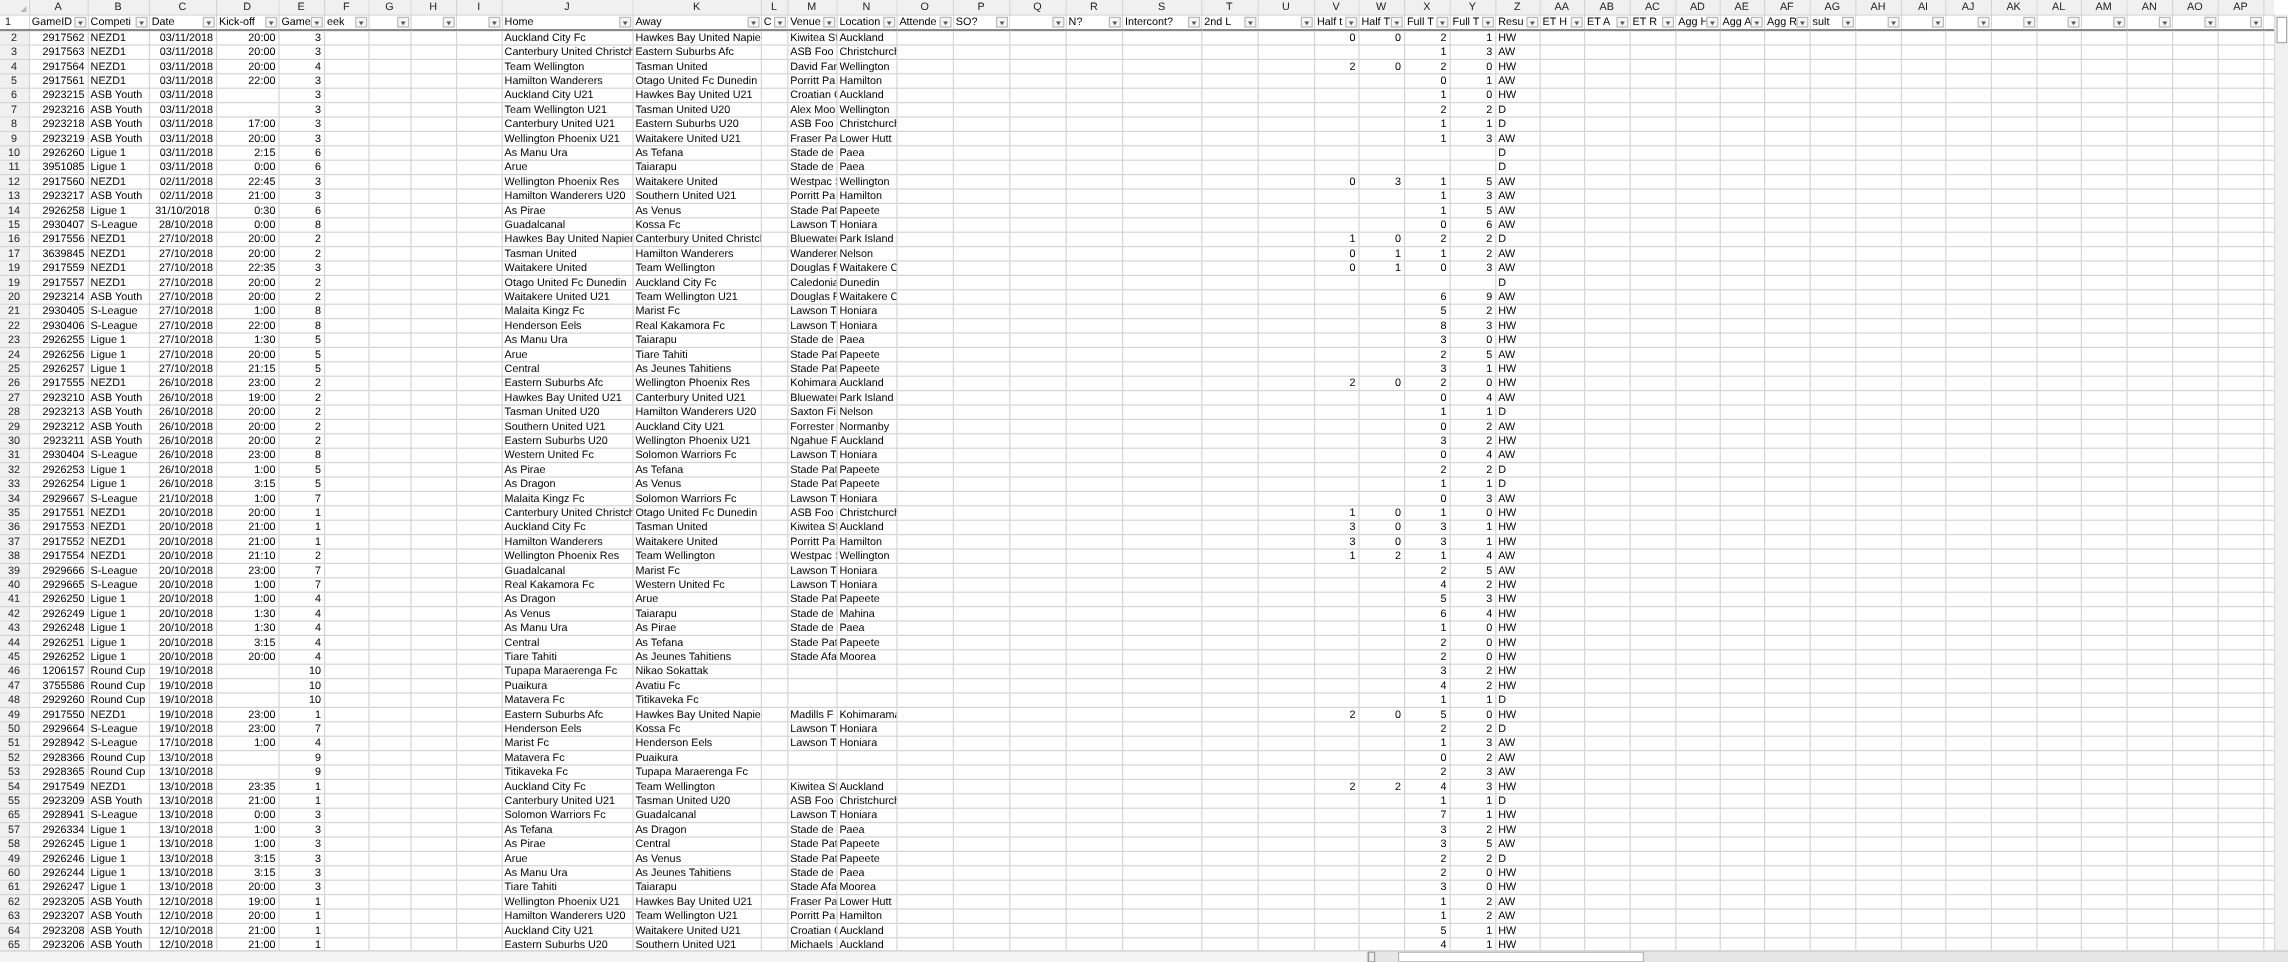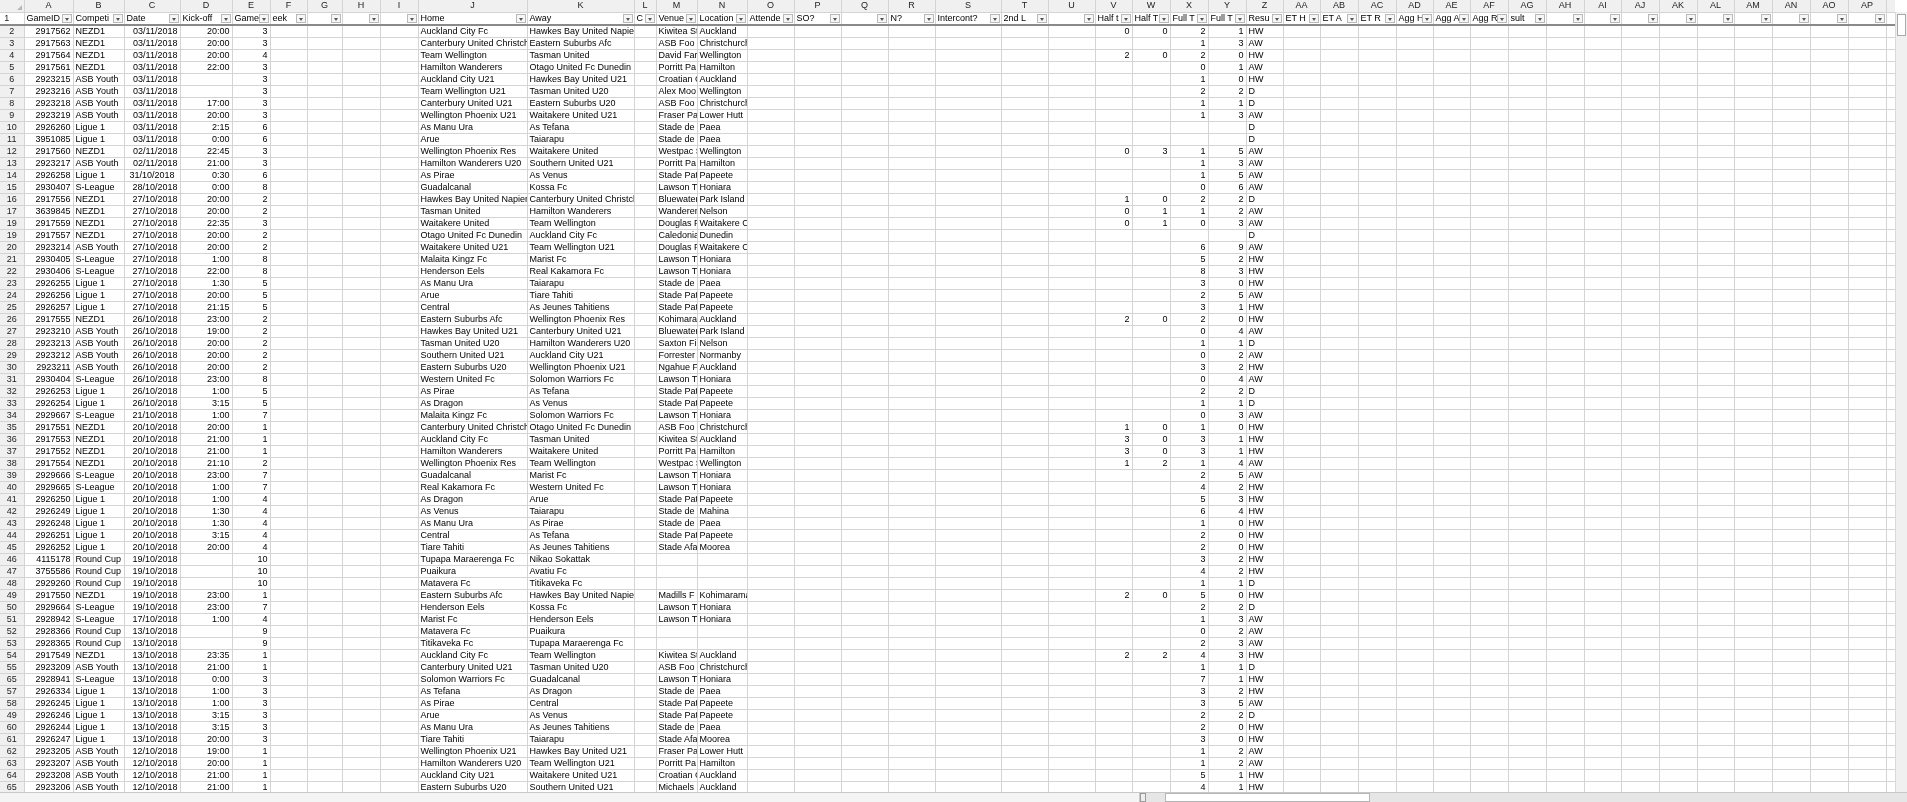--- a/index.html
+++ b/index.html
@@ -2194,21 +2194,21 @@
           <td></td>
           <td></td>
           <td></td>
           <td></td>
           <td></td>
           <td></td>
           <td></td>
         </tr>
         <tr>
           <td class="rowhdr">46</td>
-          <td class="num">4115178</td>
+          <td class="num">1206157</td>
           <td>Round Cup</td>
           <td class="num" style="text-align: right;">19/10/2018</td>
           <td class="num"></td>
           <td class="num">10</td>
           <td></td>
           <td></td>
           <td></td>
           <td></td>
           <td>Tupapa Maraerenga Fc</td>
           <td class="ovf">Nikao Sokattak</td>

